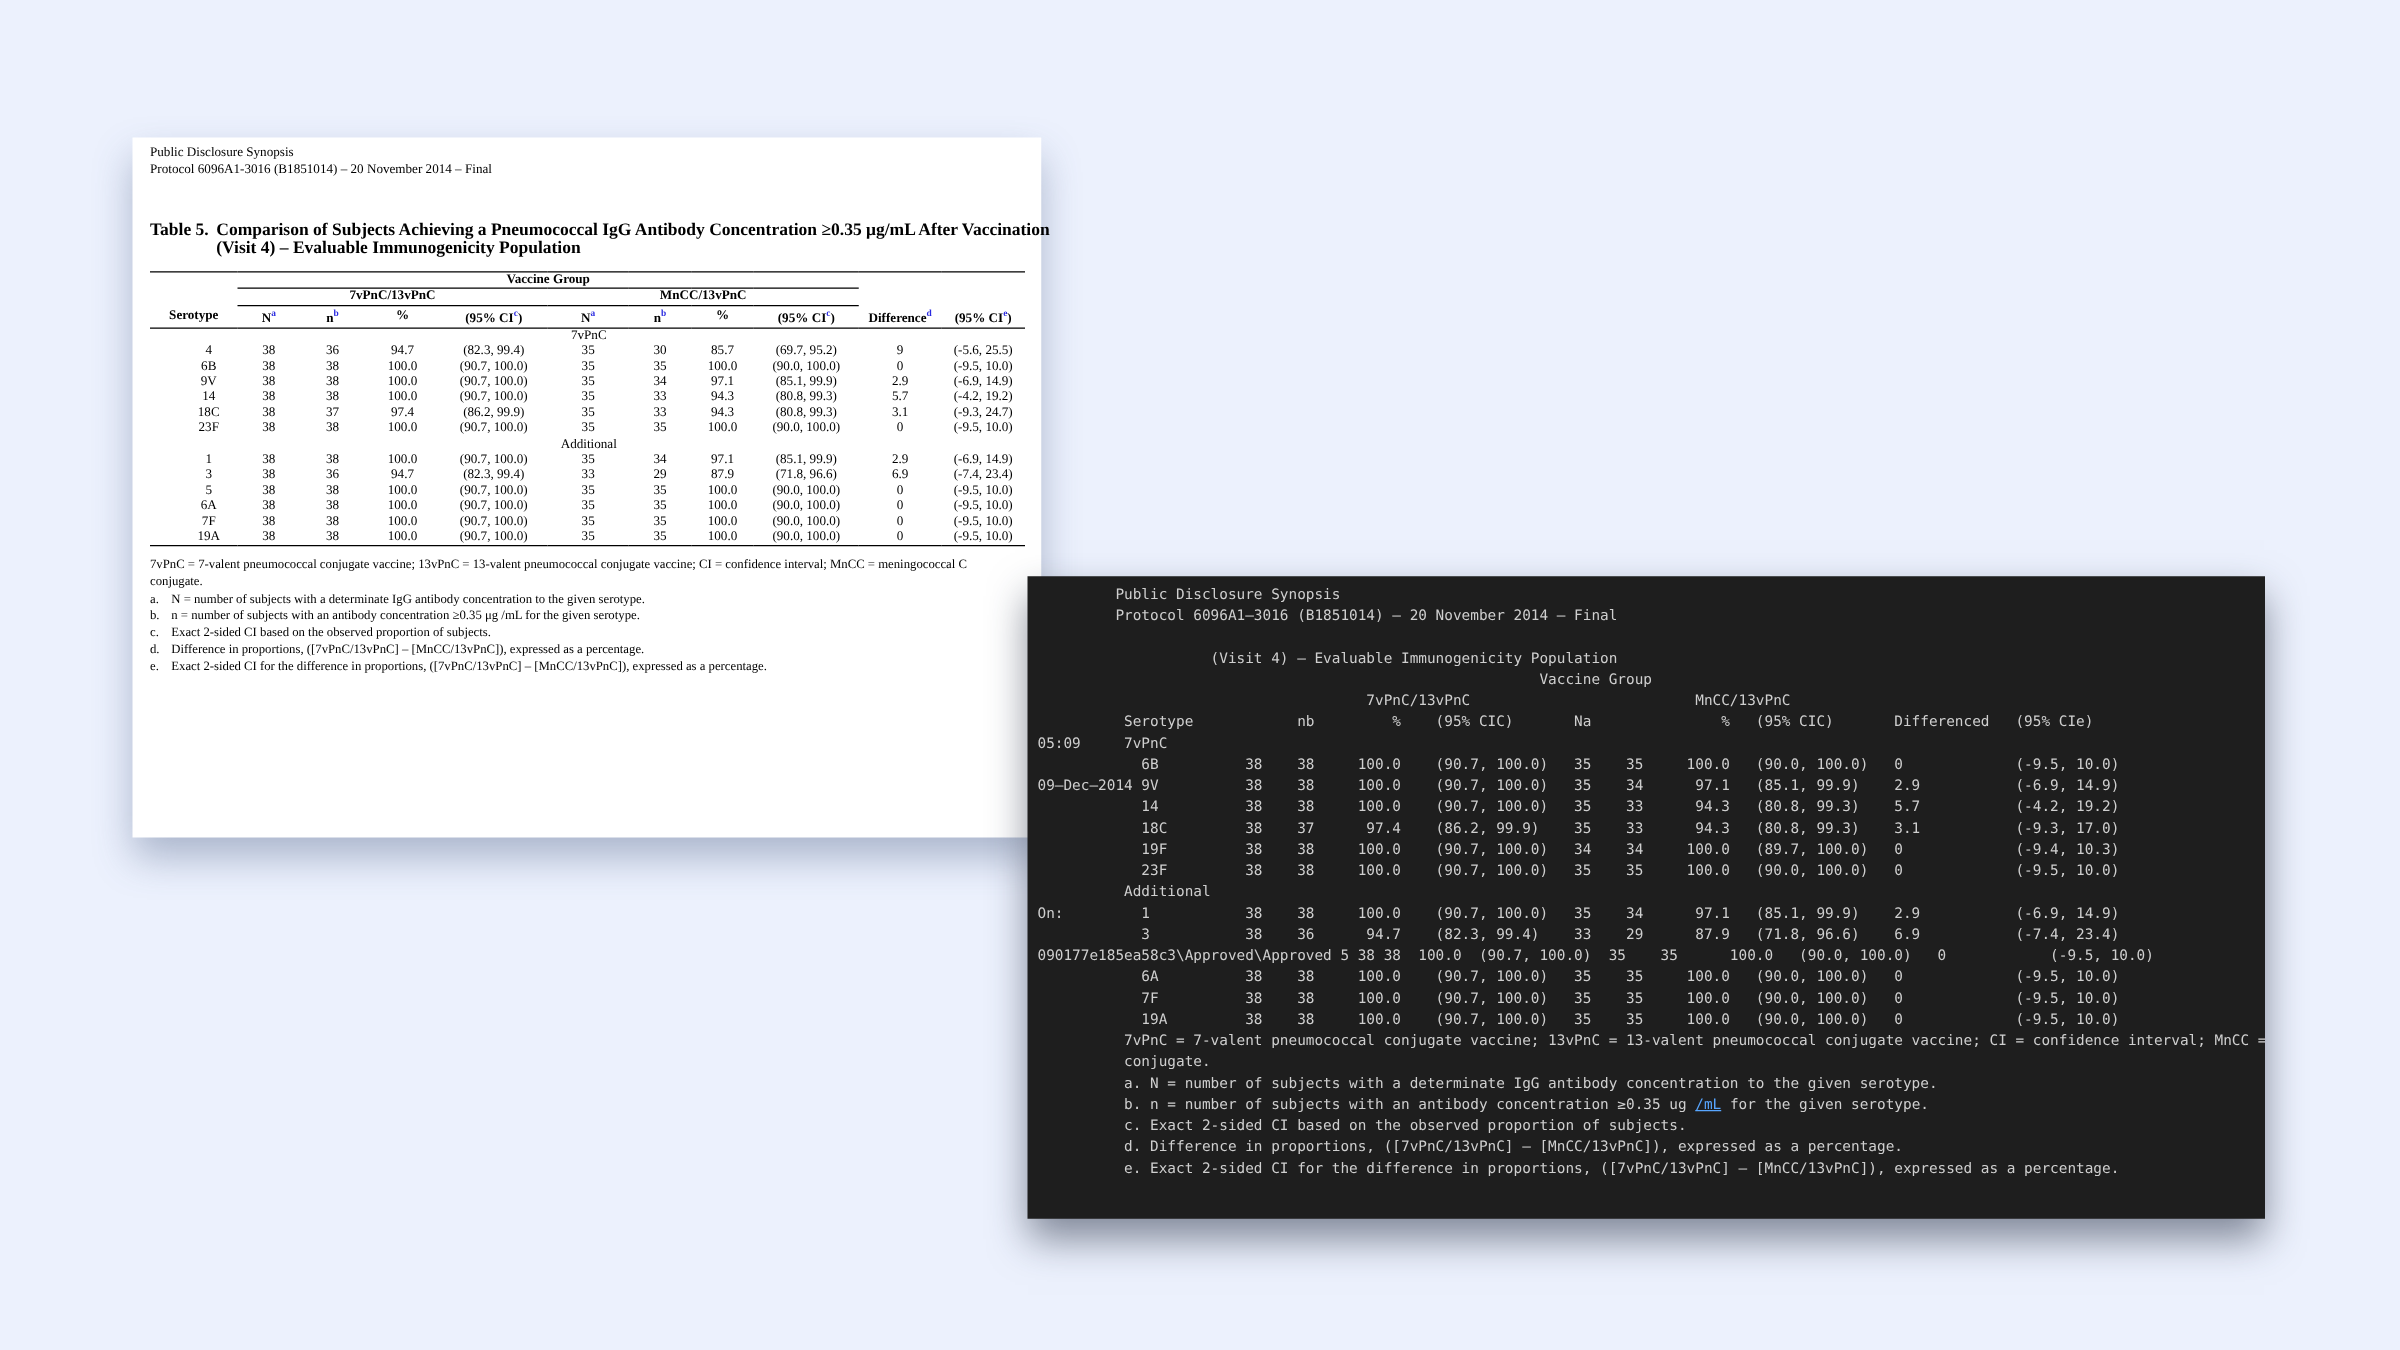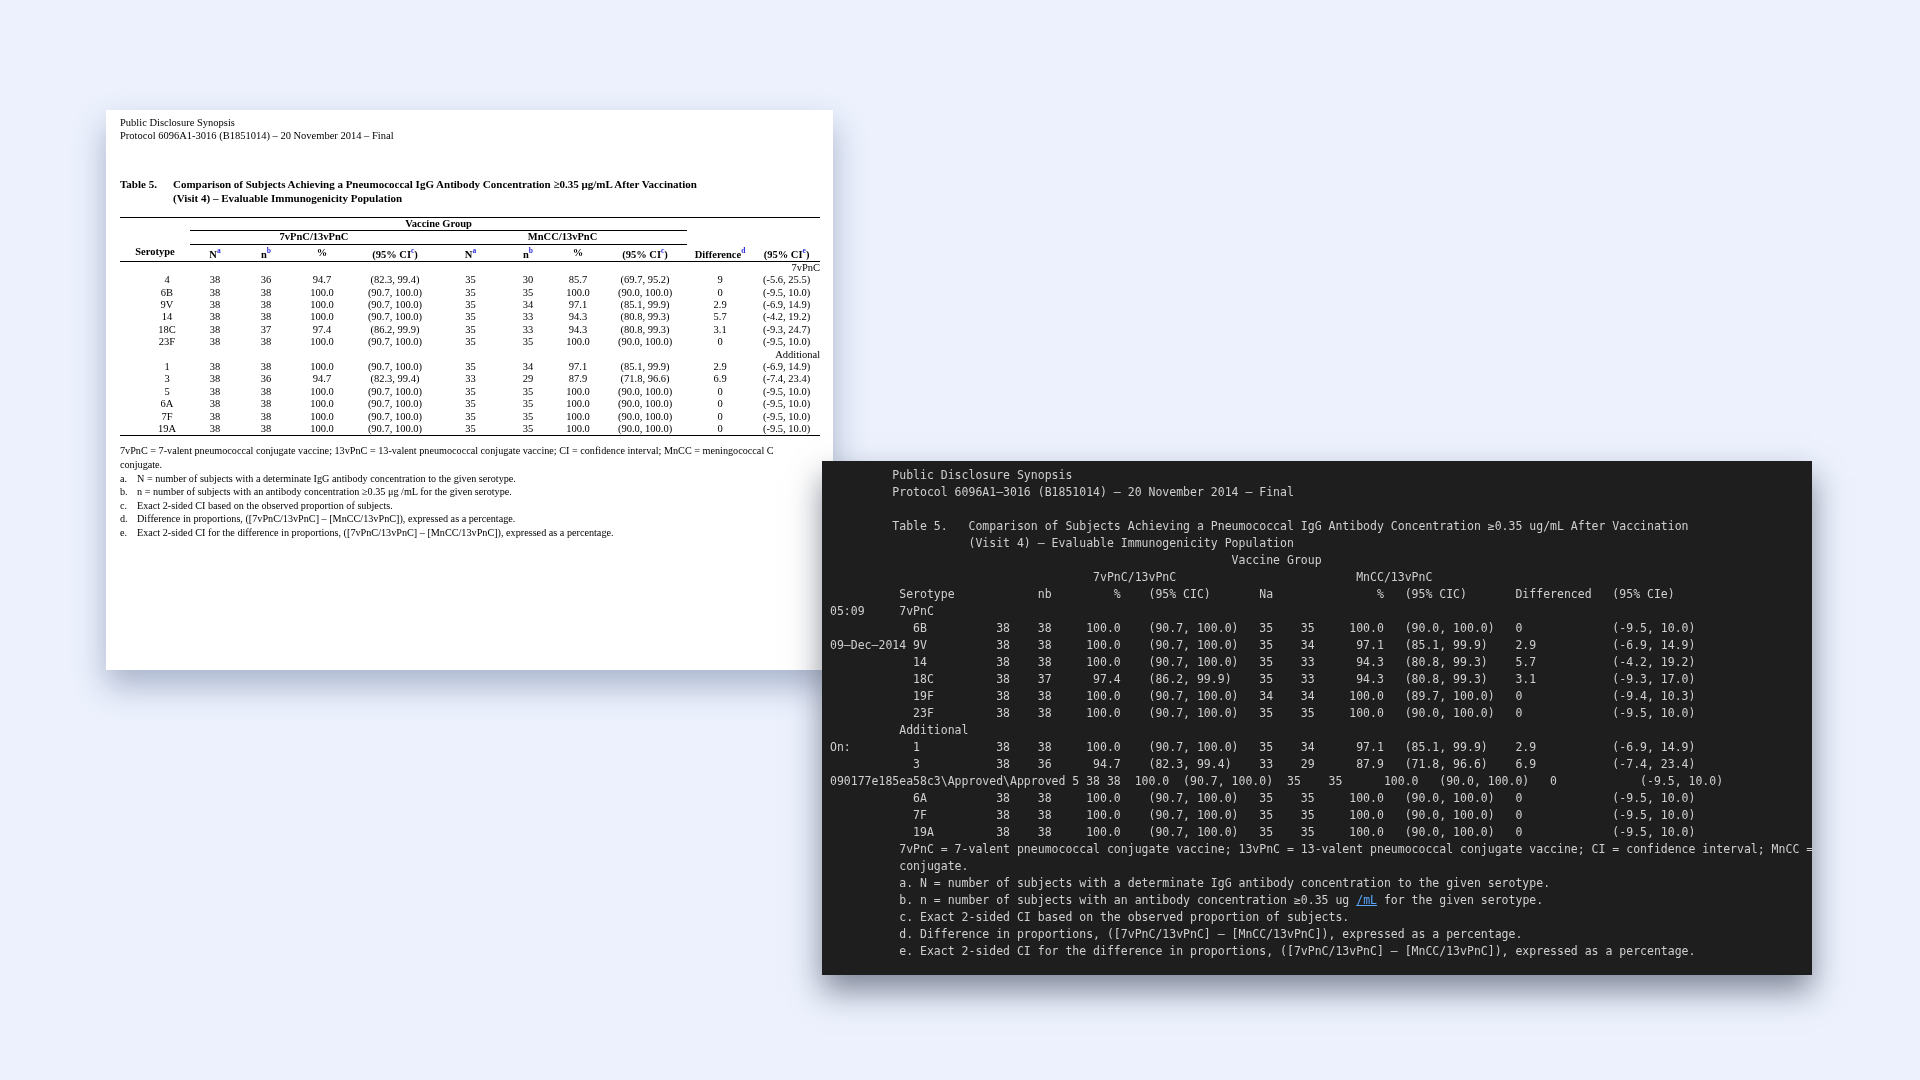--- a/index.html
+++ b/index.html
@@ -4,35 +4,35 @@
 <style>
   html,body{margin:0;padding:0;}
   body{width:1920px;height:1080px;background:#ecf1fd;position:relative;overflow:hidden;
        font-family:"Liberation Serif",serif;}
 
   
   .page{position:absolute;left:106px;top:110px;width:727px;height:560px;background:#ffffff;
         box-shadow:0 16px 30px rgba(70,90,130,.40);color:#000;}
   .page-inner{padding:6px 12px 0 14px;}
   .doc-head div{font-size:10.5px;line-height:13px;white-space:nowrap;}
-  .doc-title{display:flex;margin-top:36px;font-weight:bold;font-size:11px;line-height:13.5px;}
+  .doc-title{display:flex;margin-top:36px;font-weight:bold;font-size:14px;line-height:13.5px;}
   .doc-title .lbl{width:53px;flex:0 0 53px;}
   .doc-title .ttl div{white-space:nowrap;}
 
   table.doc{border-collapse:collapse;table-layout:fixed;width:700px;margin-top:12px;
             font-size:10.5px;}
   table.doc th,table.doc td{padding:0;font-weight:normal;height:12.4px;line-height:12.4px;
             text-align:center;overflow:hidden;white-space:nowrap;}
   table.doc thead th{font-weight:bold;}
   tr.toprule th{border-top:1.3px solid #000;}
   th.grpspan{border-bottom:1px solid #000;}
   tr.colhdr th{border-bottom:1.5px solid #000;}
   td.sero,th.sero{text-align:left;}
   td.sero.val{padding-left:24px;}
-  td.sero.grp{padding-left:2px;text-align:right;}
+  td.sero.grp{padding-left:2px;}
   tr.lastrow td{border-bottom:1.2px solid #000;}
   sup.fnref{color:#2a2ae0;font-size:7.5px;font-weight:bold;}
 
   .footnotes{margin-top:8px;font-size:10.2px;}
   .footnotes div{line-height:13.6px;white-space:nowrap;}
   .fn-item .mk{display:inline-block;width:17px;}
 
   
   .terminal{position:absolute;left:822px;top:461px;width:990px;height:514px;background:#1e1e1e;
             box-shadow:0 16px 30px rgba(40,50,70,.55);overflow:hidden;}
@@ -277,21 +277,20 @@
         </div>
     </div>
   </div>
 </div>
 
 <div class="terminal">
   <div class="term-body">
       <div class="tline">         Public Disclosure Synopsis</div>
       <div class="tline">         Protocol 6096A1–3016 (B1851014) – 20 November 2014 – Final</div>
       <div class="tline"></div>
-      <div class="tline">         Table 5.   Comparison of Subjects Achieving a Pneumococcal IgG Antibody Concentration ≥0.35 ug/mL After Vaccination</div>
       <div class="tline">                    (Visit 4) – Evaluable Immunogenicity Population</div>
       <div class="tline">                                                          Vaccine Group</div>
       <div class="tline">                                      7vPnC/13vPnC                          MnCC/13vPnC</div>
       <div class="tline">          Serotype            nb         %    (95% CIC)       Na               %   (95% CIC)       Differenced   (95% CIe)</div>
       <div class="tline">05:09     7vPnC</div>
       <div class="tline">            6B          38    38     100.0    (90.7, 100.0)   35    35     100.0   (90.0, 100.0)   0             (-9.5, 10.0)</div>
       <div class="tline">09–Dec–2014 9V          38    38     100.0    (90.7, 100.0)   35    34      97.1   (85.1, 99.9)    2.9           (-6.9, 14.9)</div>
       <div class="tline">            14          38    38     100.0    (90.7, 100.0)   35    33      94.3   (80.8, 99.3)    5.7           (-4.2, 19.2)</div>
       <div class="tline">            18C         38    37      97.4    (86.2, 99.9)    35    33      94.3   (80.8, 99.3)    3.1           (-9.3, 17.0)</div>
       <div class="tline">            19F         38    38     100.0    (90.7, 100.0)   34    34     100.0   (89.7, 100.0)   0             (-9.4, 10.3)</div>

